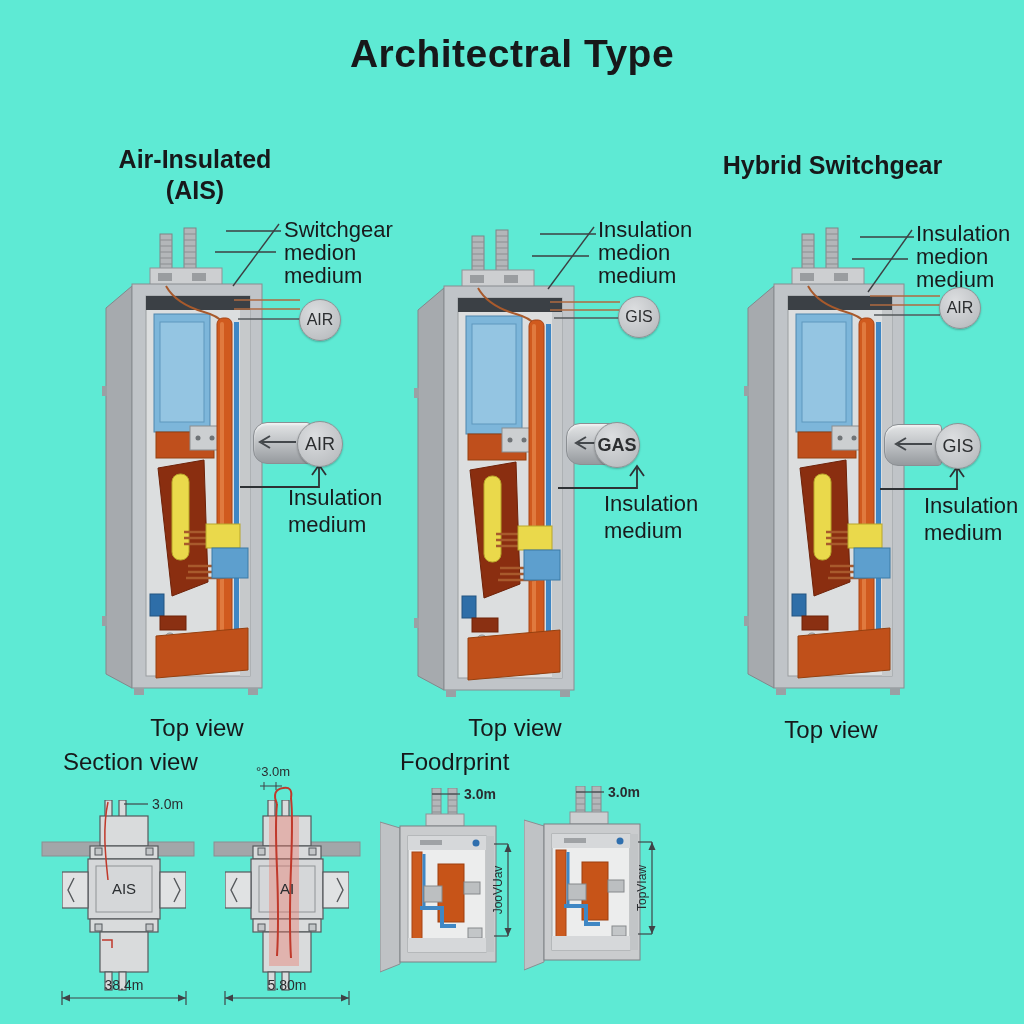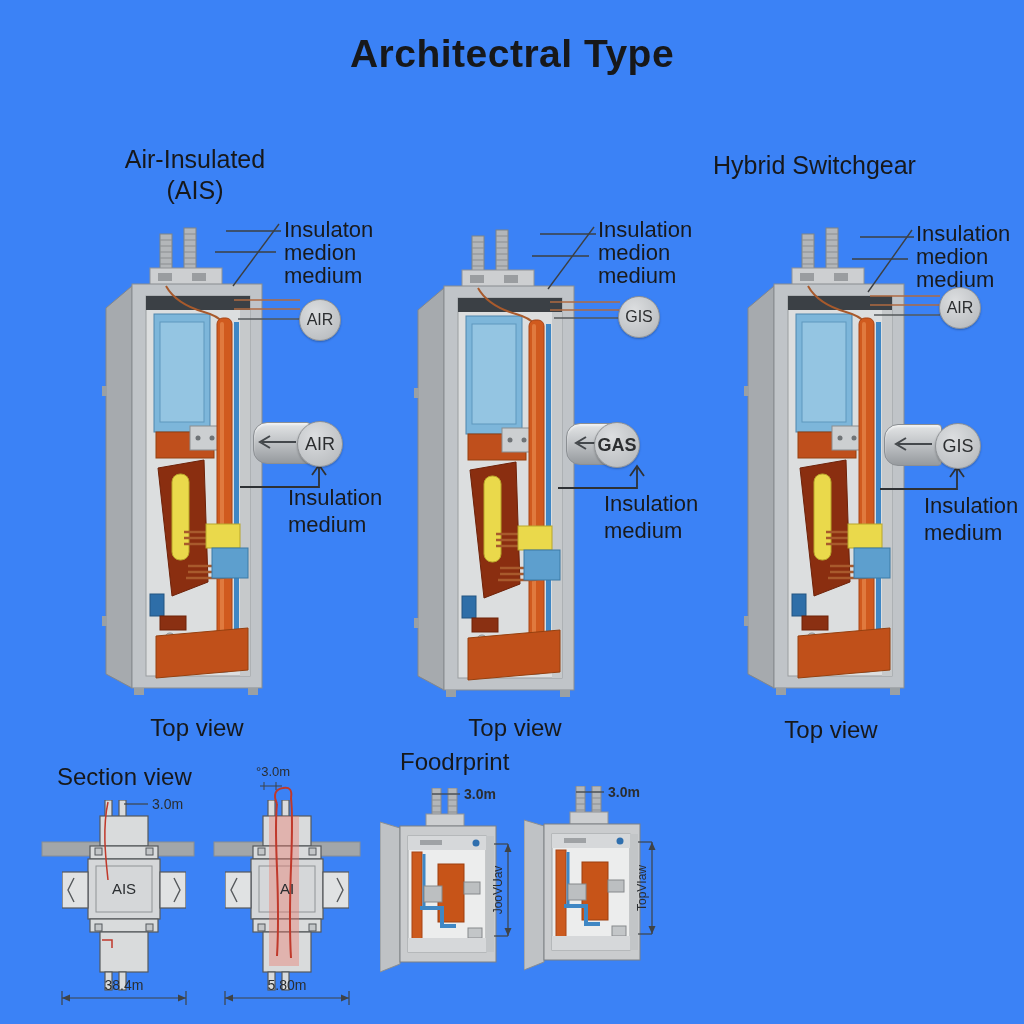--- a/index.html
+++ b/index.html
@@ -1,26 +1,26 @@
 <!DOCTYPE html>
 <html><head>
 <meta charset="utf-8">
 <style>
   html,body{margin:0;padding:0;background:#ffffff;}
   #canvas{
-    position:relative;width:1024px;height:1024px;background:#3b82f6;
+    position:relative;width:1024px;height:1024px;background:#5eead4;
     font-family:"Liberation Sans",sans-serif;color:#141517;overflow:hidden;
   }
   .abs{position:absolute;}
   #title{
     left:0;top:32px;width:1024px;text-align:center;
     font-size:39px;font-weight:800;letter-spacing:.5px;color:#17181a;
   }
   .col-heading{
-    text-align:center;font-size:25px;font-weight:400;line-height:31px;color:#17181a;
+    text-align:center;font-size:25px;font-weight:700;line-height:31px;color:#17181a;
   }
   .ins-top{font-size:22px;line-height:23px;font-weight:500;color:#191a1c;}
   .ins-side{font-size:22px;line-height:27px;font-weight:500;color:#191a1c;}
   .view-label{font-size:24px;font-weight:400;color:#17181a;}
   .badge{
     border-radius:50%;display:flex;align-items:center;justify-content:center;
     background:radial-gradient(circle at 38% 32%,#dcdee0,#bfc2c5 70%,#aaadb0);
     border:1.5px solid #8f9295;color:#2c2e30;font-weight:500;
     box-shadow:0 1px 2px rgba(0,0,0,.25);
   }
@@ -151,26 +151,26 @@
   </svg>
 
   <div class="abs" id="title">Architectral Type</div>
 
   <div class="abs col-heading" style="left:65px;top:144px;width:260px;">
     <div>Air-Insulated</div>
     <div>(AIS)</div>
   </div>
   <div class="abs col-heading" style="left:357px;top:144px;width:330px;">
   </div>
-  <div class="abs col-heading" style="left:677px;top:150px;width:275px;">
+  <div class="abs col-heading" style="left:695px;top:150px;width:275px;">
     <div>Hybrid Switchgear</div>
   </div>
 
   <div class="abs ins-top" style="left:284px;top:218px;">
-    <div>Insulaton</div>
+    <div>Switchgear</div>
     <div>medion</div>
     <div>medium</div>
   </div>
   <div class="abs ins-top" style="left:598px;top:218px;">
     <div>Insulation</div>
     <div>medion</div>
     <div>medium</div>
   </div>
   <div class="abs ins-top" style="left:916px;top:222px;">
     <div>Insulation</div>
@@ -195,21 +195,21 @@
     <div>medium</div>
   </div>
   <div class="abs ins-side" style="left:924px;top:492px;">
     <div>Insulation</div>
     <div>medium</div>
   </div>
 
   <div class="abs view-label" style="left:97px;top:714px;width:200px;text-align:center;">Top view</div>
   <div class="abs view-label" style="left:415px;top:714px;width:200px;text-align:center;">Top view</div>
   <div class="abs view-label" style="left:731px;top:716px;width:200px;text-align:center;">Top view</div>
-  <div class="abs view-label" style="left:57px;top:748px;margin-top:15px;">Section view</div>
+  <div class="abs view-label" style="left:63px;top:748px;">Section view</div>
   <div class="abs view-label" style="left:400px;top:748px;">Foodrprint</div>
 
   <svg class="abs" style="left:40px;top:760px;" width="640" height="260">
     <defs>
       <symbol id="sym-cross" viewBox="0 0 124 200">
         <g fill="#d9dbdc" stroke="#55595c" stroke-width="1.2">
           <rect x="43" y="0" width="7" height="17"></rect>
             <rect x="57" y="0" width="7" height="17"></rect>
           <rect x="38" y="16" width="48" height="30"></rect>
           <rect x="28" y="46" width="68" height="13"></rect>

